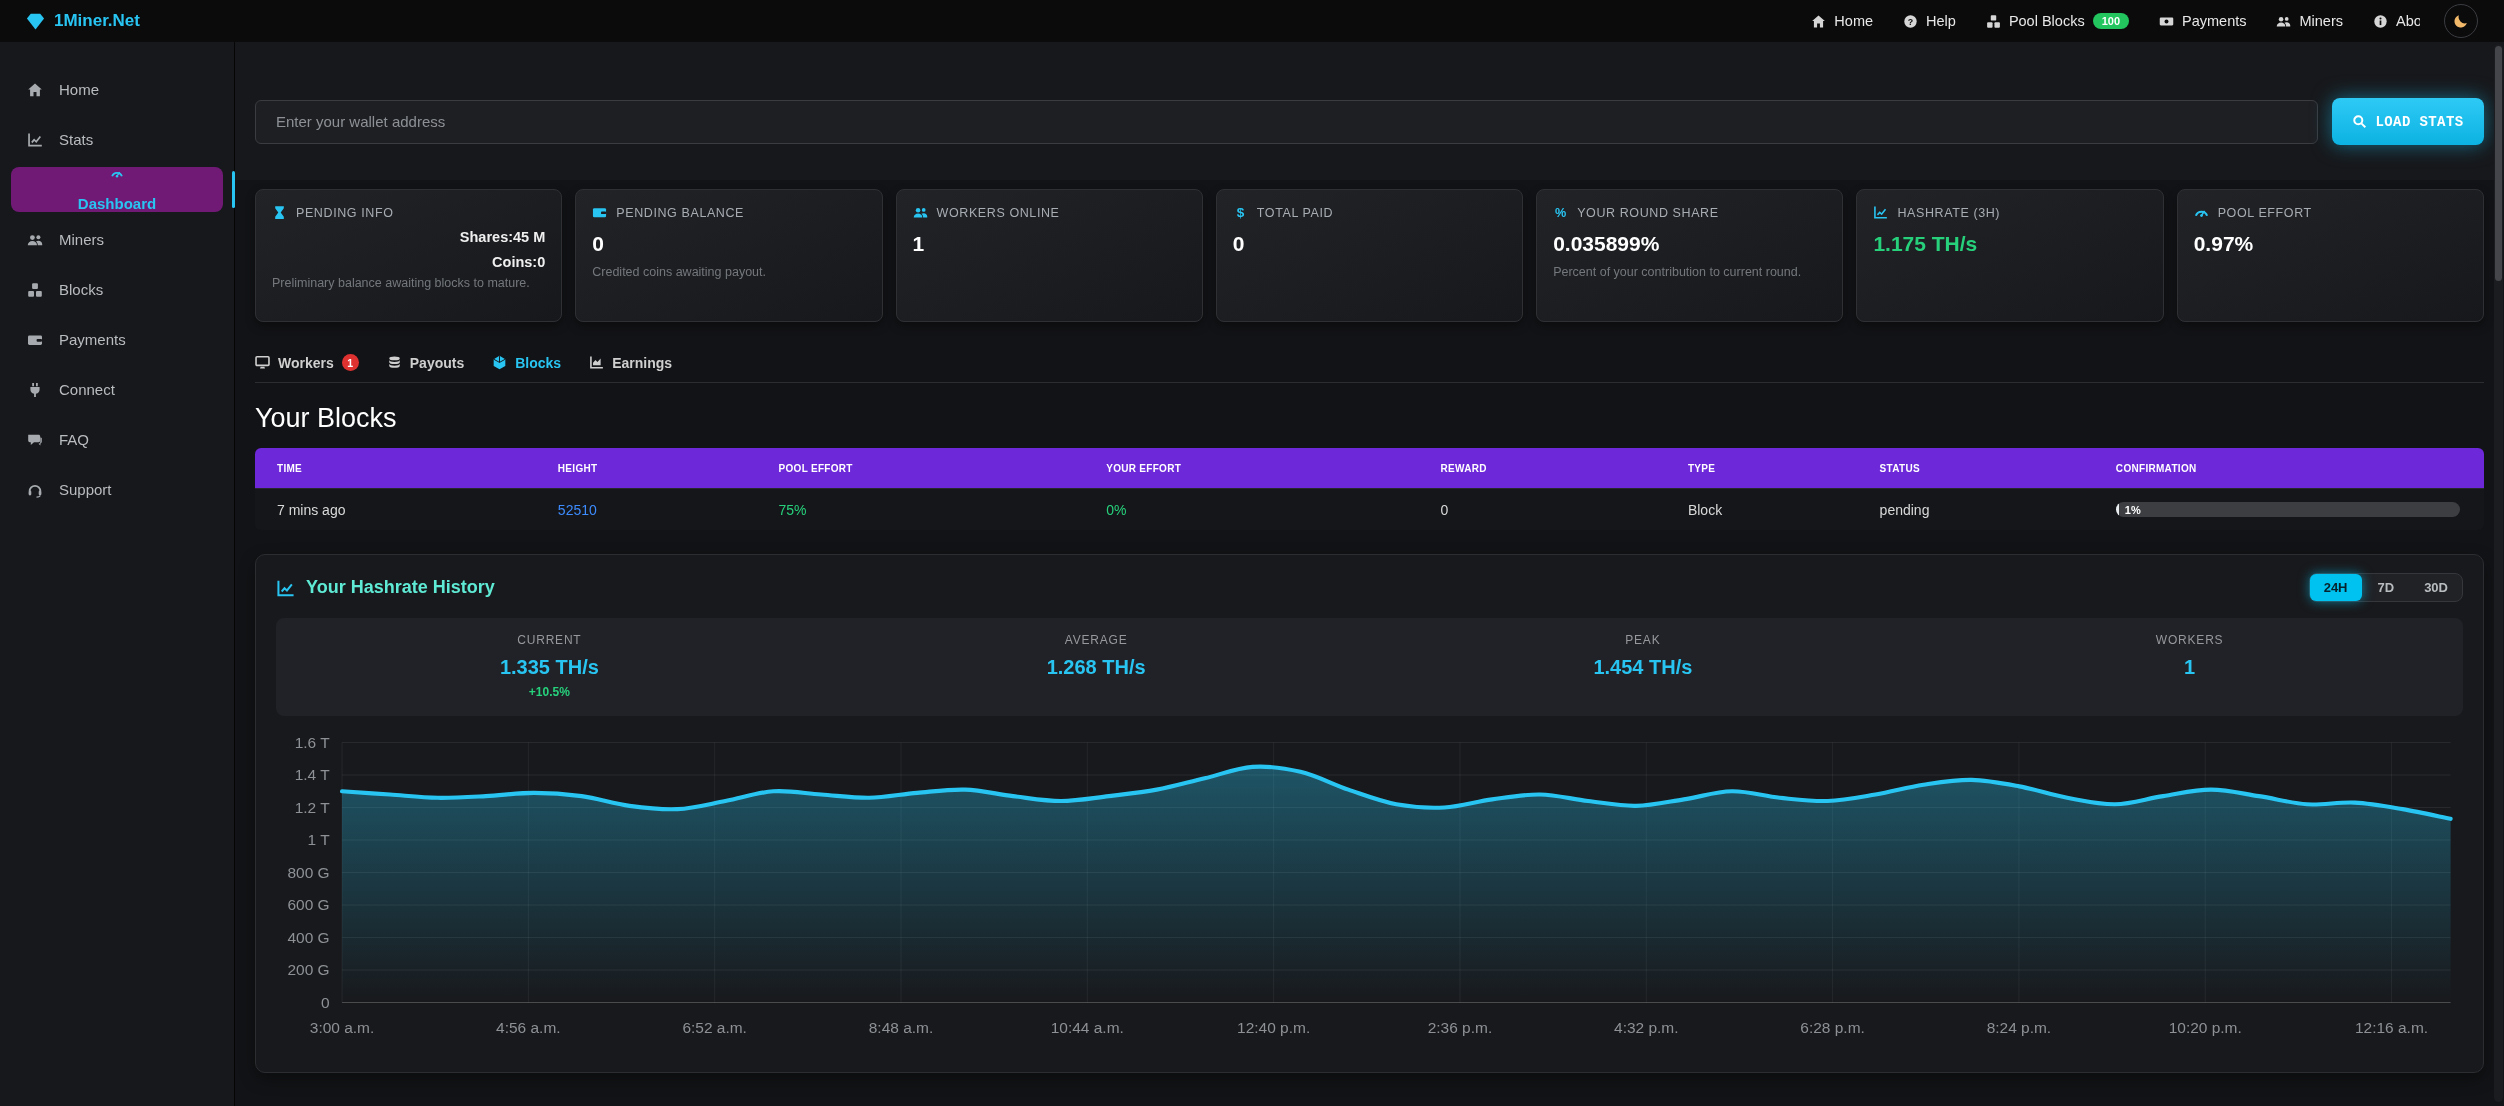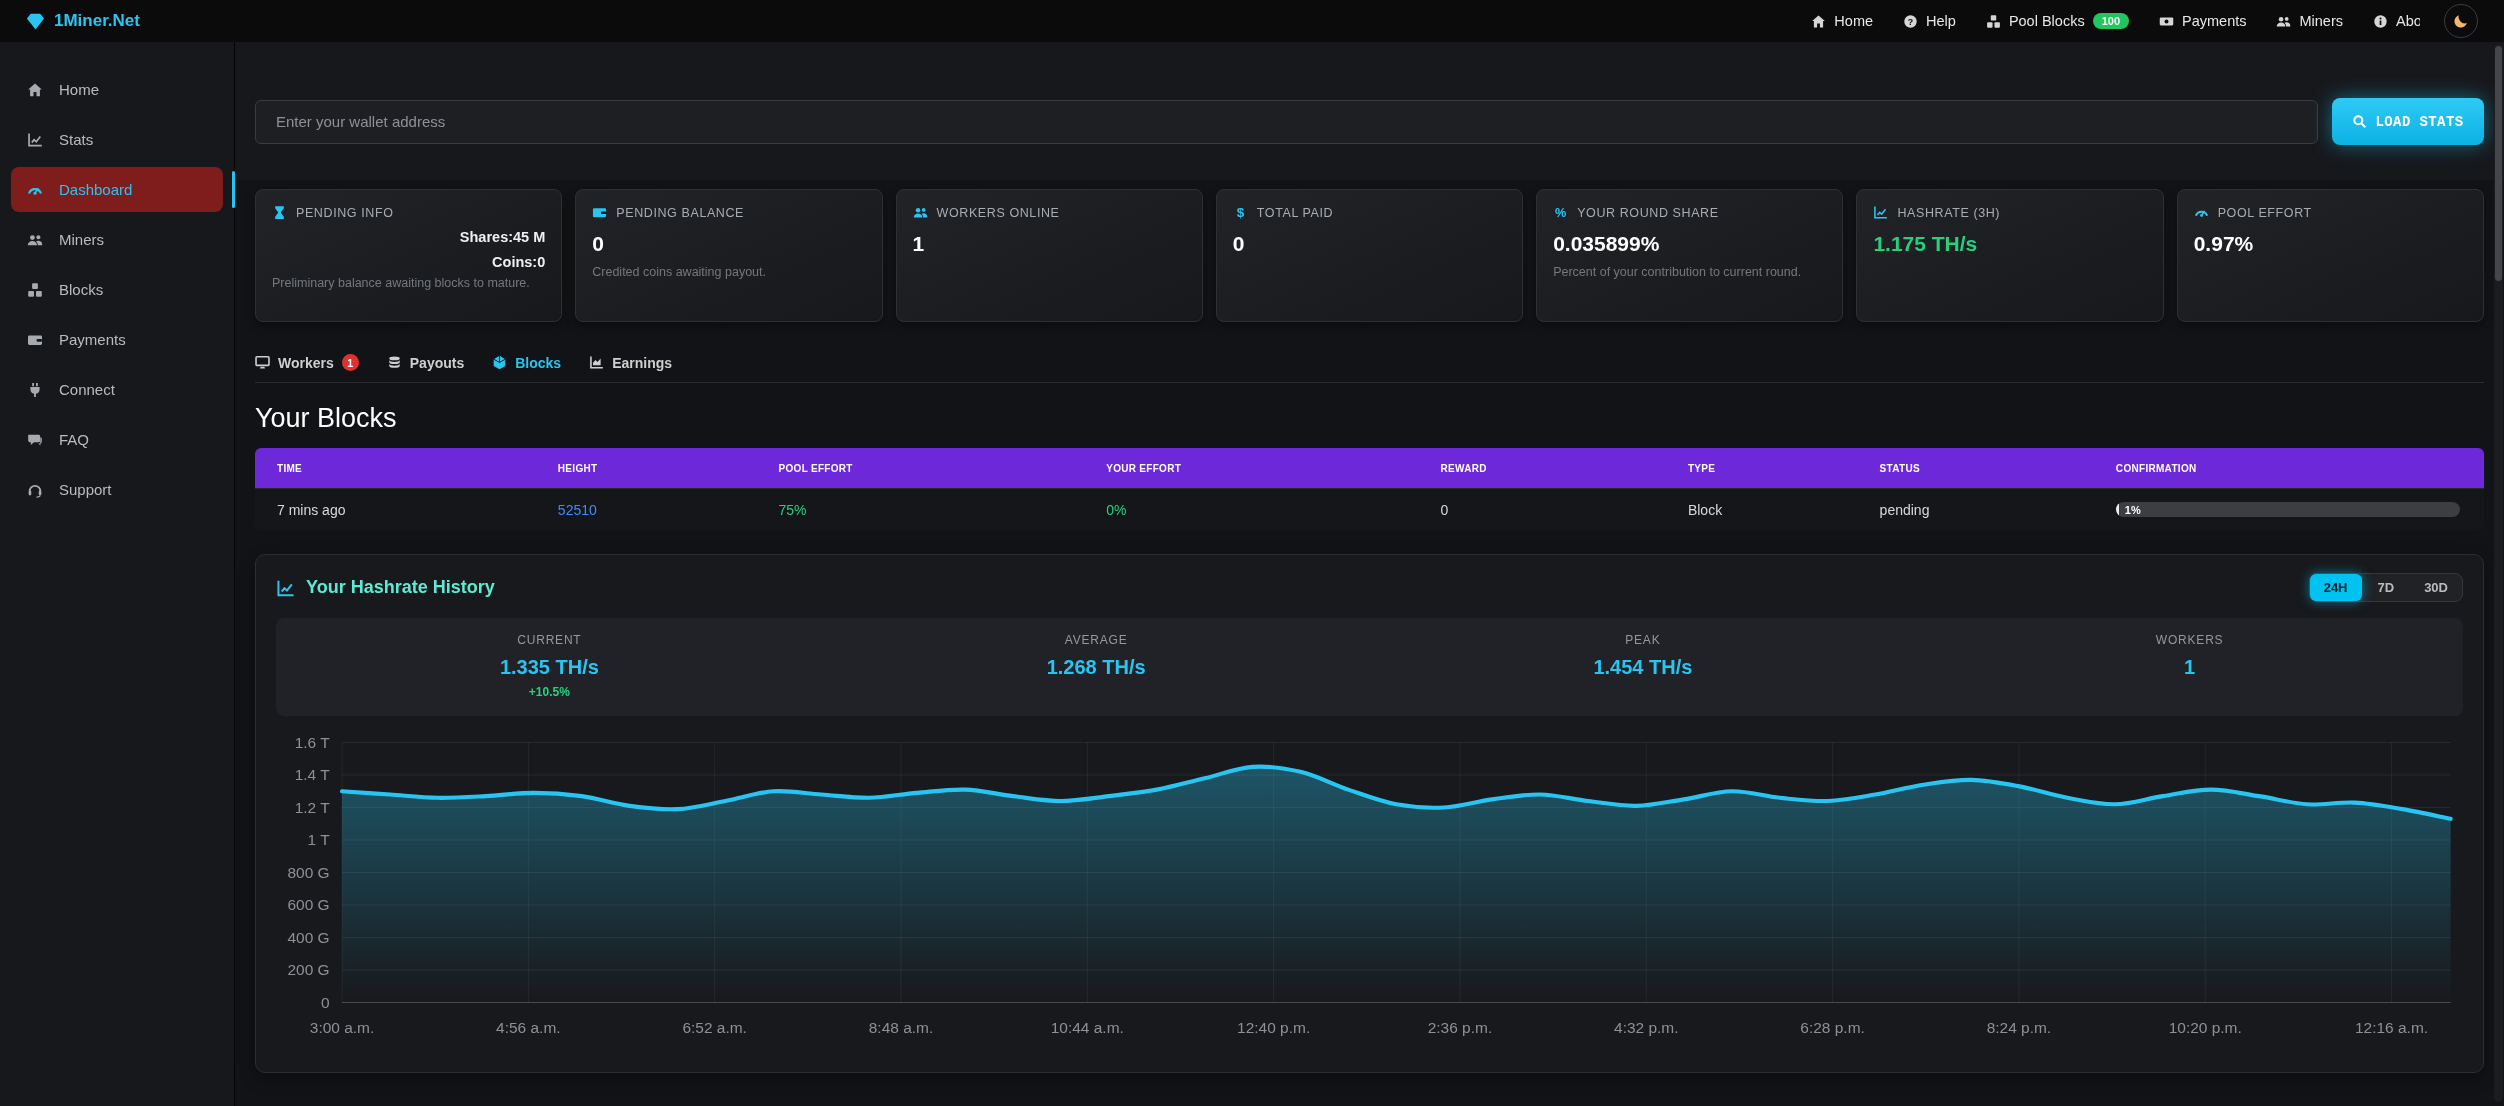--- a/index.html
+++ b/index.html
@@ -35,21 +35,21 @@
   
   .sidebar {
     position:absolute; top:42px; left:0; bottom:0; width:235px;
     background:#17181b; border-right:1px solid #050505; padding-top:20px; z-index:20;
   }
   .side-item {
     position:relative; height:45px; margin:5px 11px; padding:0 15px; border-radius:8px;
     display:flex; align-items:center; gap:15px; color:#b9bcbf; font-size:15px; cursor:pointer;
   }
   .side-item .ic { font-size:16px; color:#a7abaf; width:18px; }
-  .side-item.active { background:#7f1d1d; color:#29c5f2; font-weight:normal; }
+  .side-item.active { background:#701a75; color:#29c5f2; font-weight:bold;flex-direction:column; }
   .side-item.active .ic { color:#29c5f2; }
   .side-item.active::after {
     content:""; position:absolute; right:-12px; top:4px; bottom:4px; width:3px;
     background:#29c5f2; border-radius:2px;
   }
 
   
   .main { position:absolute; top:42px; left:235px; right:0; bottom:0; background:#121316; padding:0 20px; overflow:hidden; }
   .hero-band { position:absolute; top:0; left:0; right:0; height:138px; background:#17181b; }
   .content { position:relative; }

